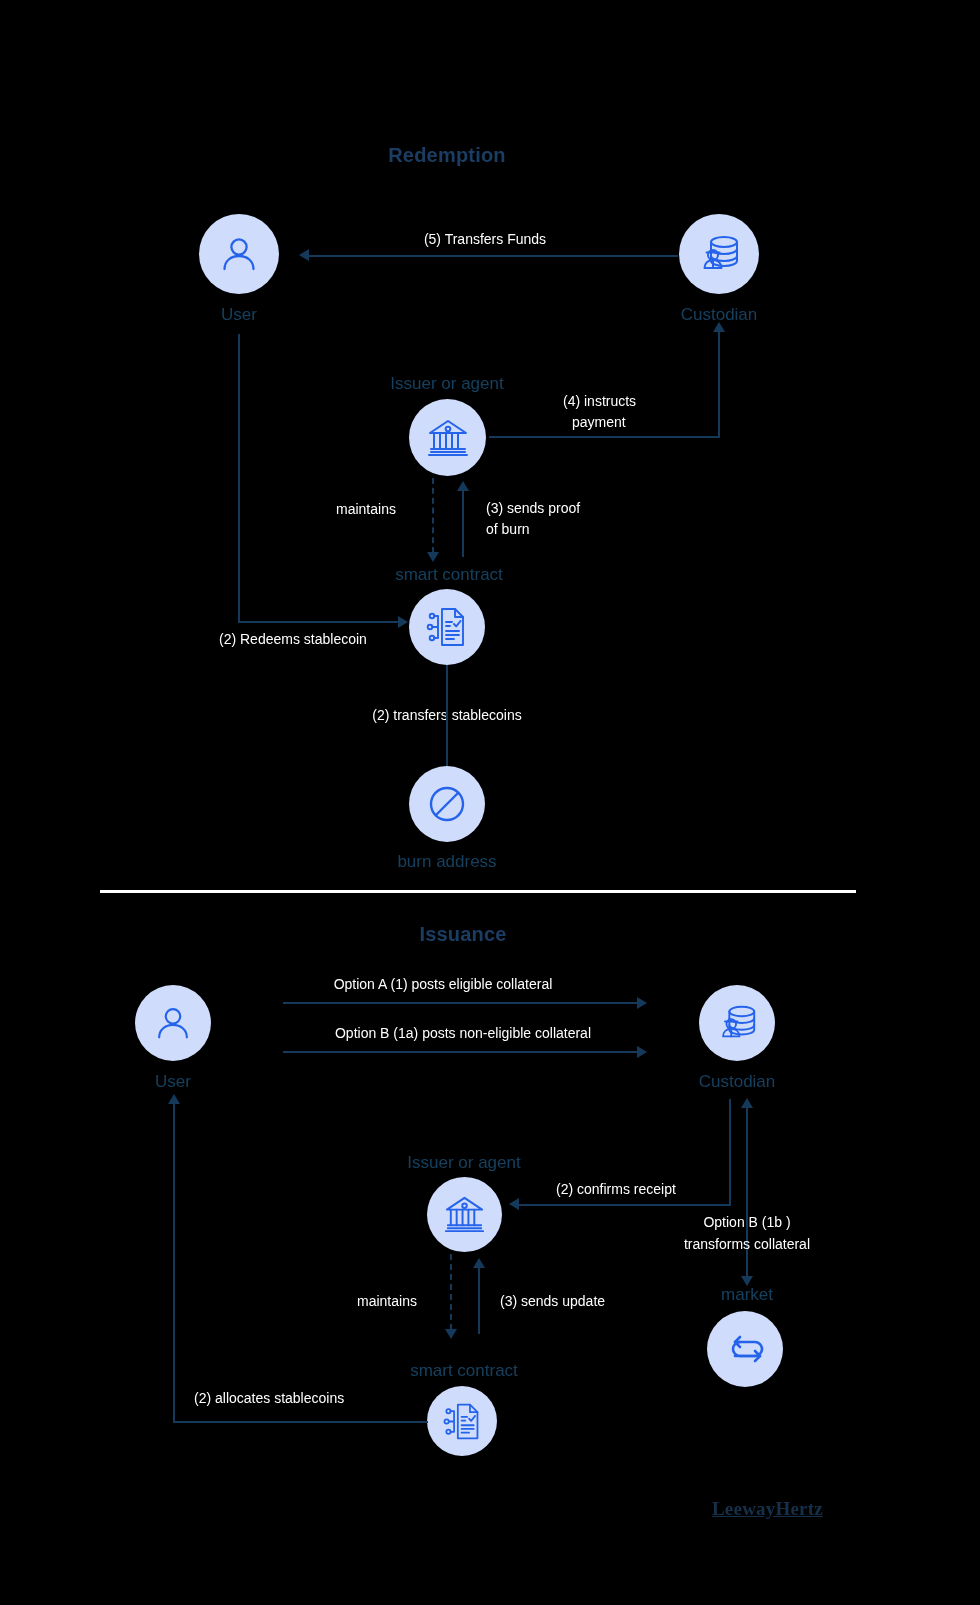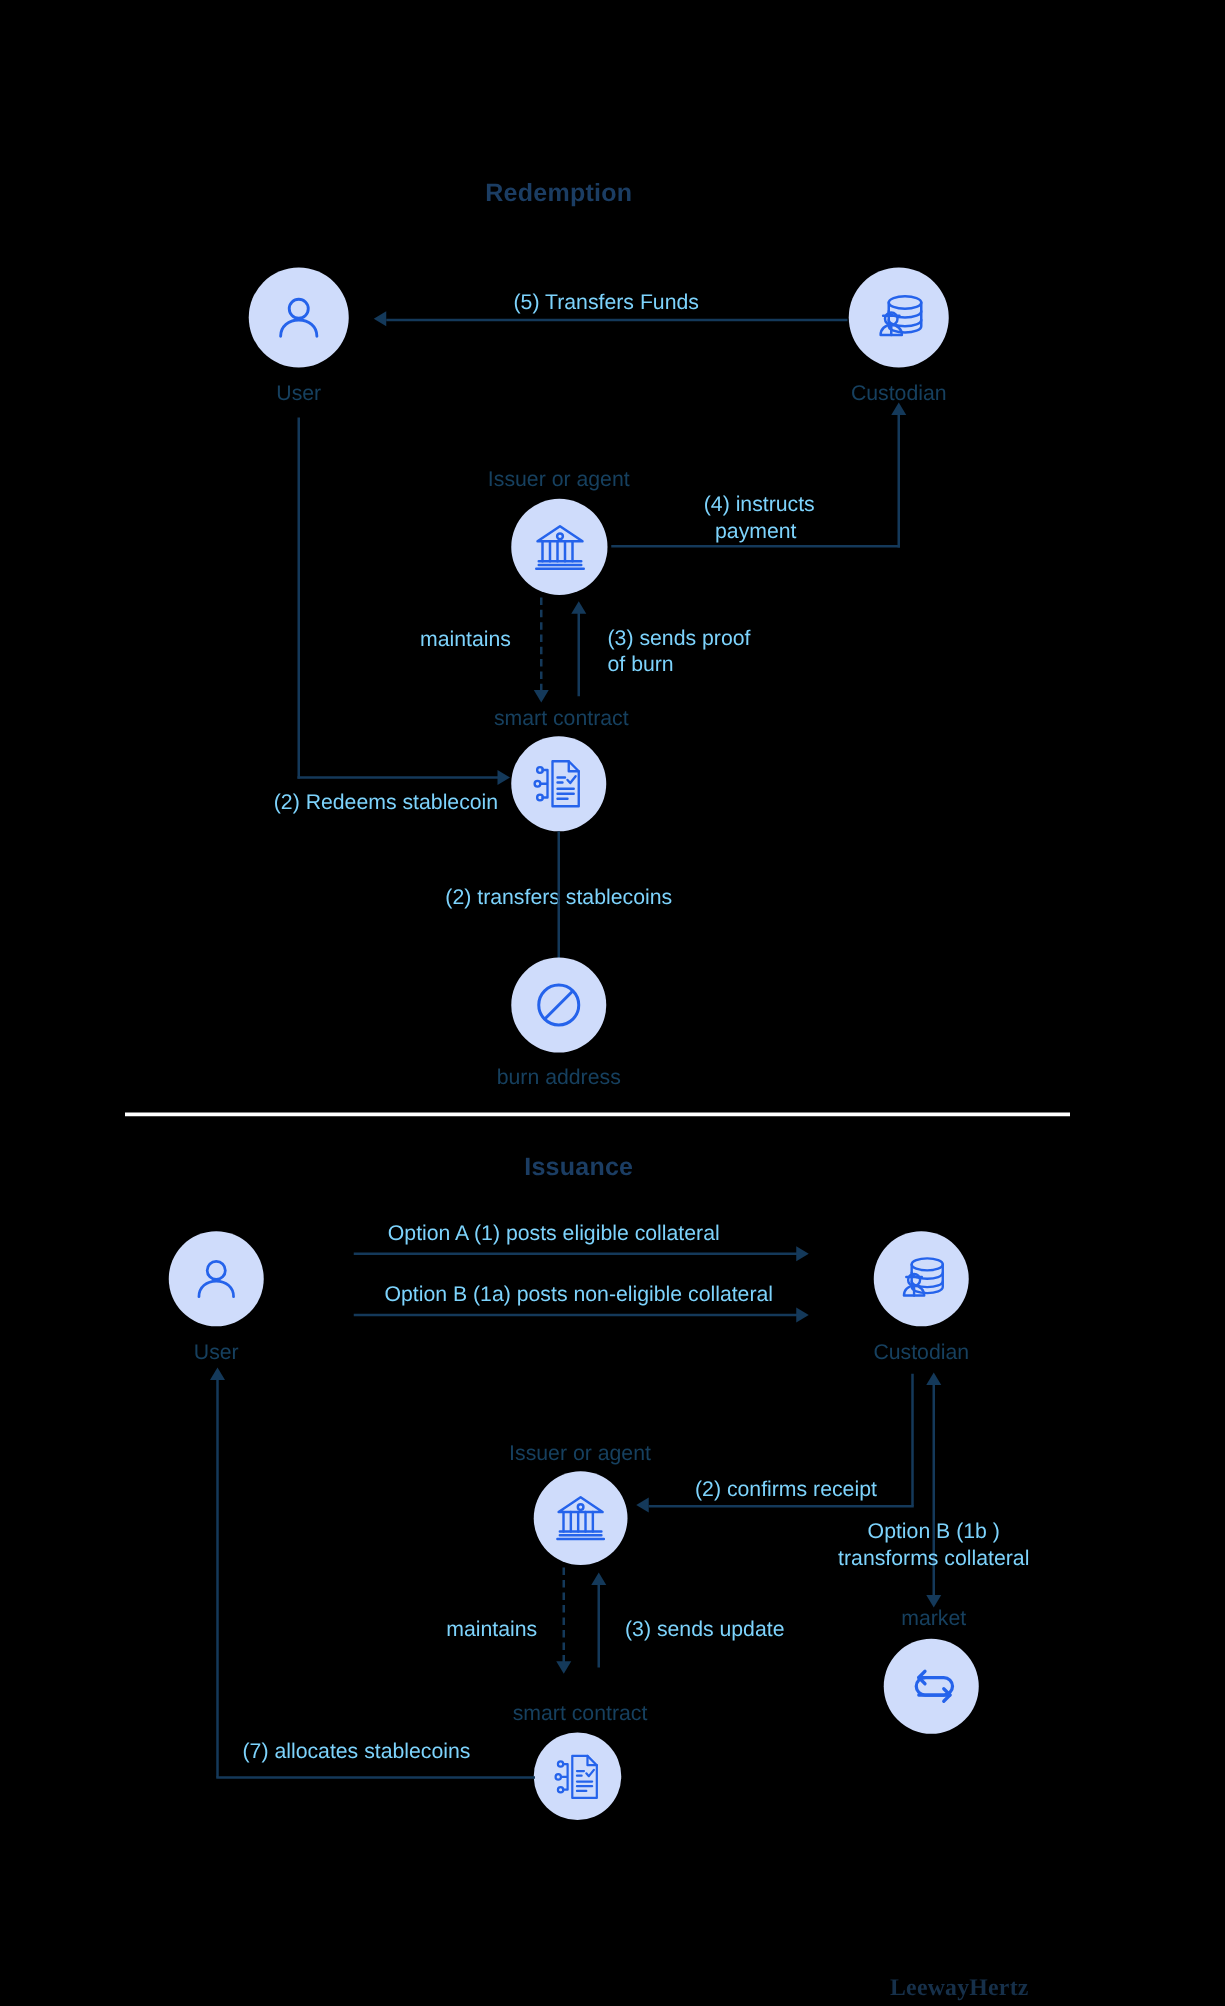--- a/index.html
+++ b/index.html
@@ -3,21 +3,21 @@
 <meta charset="utf-8">
 <style>
   html,body{margin:0;padding:0;background:#000;}
   body{width:980px;height:1605px;position:relative;overflow:hidden;
        font-family:"Liberation Sans", sans-serif;}
   .stage{position:absolute;inset:0;}
 
   
   .t{position:absolute;color:#14395a;white-space:pre;line-height:1.25;}
   .heading{font-weight:bold;font-size:20px;color:#1b3d63;letter-spacing:.2px;}
-  .lbl{font-size:17px;color:#7dd3fc;}
+  .lbl{font-size:14px;color:#ffffff;}
   .lbl2{font-size:17px;color:#16405f;text-align:center;}
   .center{transform:translateX(-50%);text-align:center;}
 
   
   .node{position:absolute;border-radius:50%;background:#cfdcfb;
         display:flex;align-items:center;justify-content:center;}
   .node svg{display:block;}
 
   
   .ln{position:absolute;background:#14395a;}
@@ -230,20 +230,20 @@
         <path d="M30 20l2.2 2.4L36.5 17"></path>
         <path d="M22 27h13M22 31h13M22 35h8"></path>
         <circle cx="8" cy="12" r="2.3"></circle>
         <circle cx="6" cy="23" r="2.3"></circle>
         <circle cx="8" cy="34" r="2.3"></circle>
         <path d="M10 12h4v11M8.5 23h5.5M10 34h4V23"></path>
       </svg>
     </span>
   </div>
 
-  <div class="t lbl" style="left:194px;top:1390px;">(7) allocates stablecoins</div>
+  <div class="t lbl" style="left:194px;top:1390px;">(2) allocates stablecoins</div>
   <div class="ln hln" style="left:173px;top:1421px;width:255px;"></div>
   <div class="ln vln" style="left:173px;top:1102px;height:320px;"></div>
   <div class="ar ar-u" style="left:168px;top:1094px;"></div>
 
-  <div class="logo" style="left:712px;top:1580px;">LeewayHertz</div>
+  <div class="logo" style="left:712px;top:1498px;text-decoration:underline;">LeewayHertz</div>
 
 </div>
 
 </body></html>

